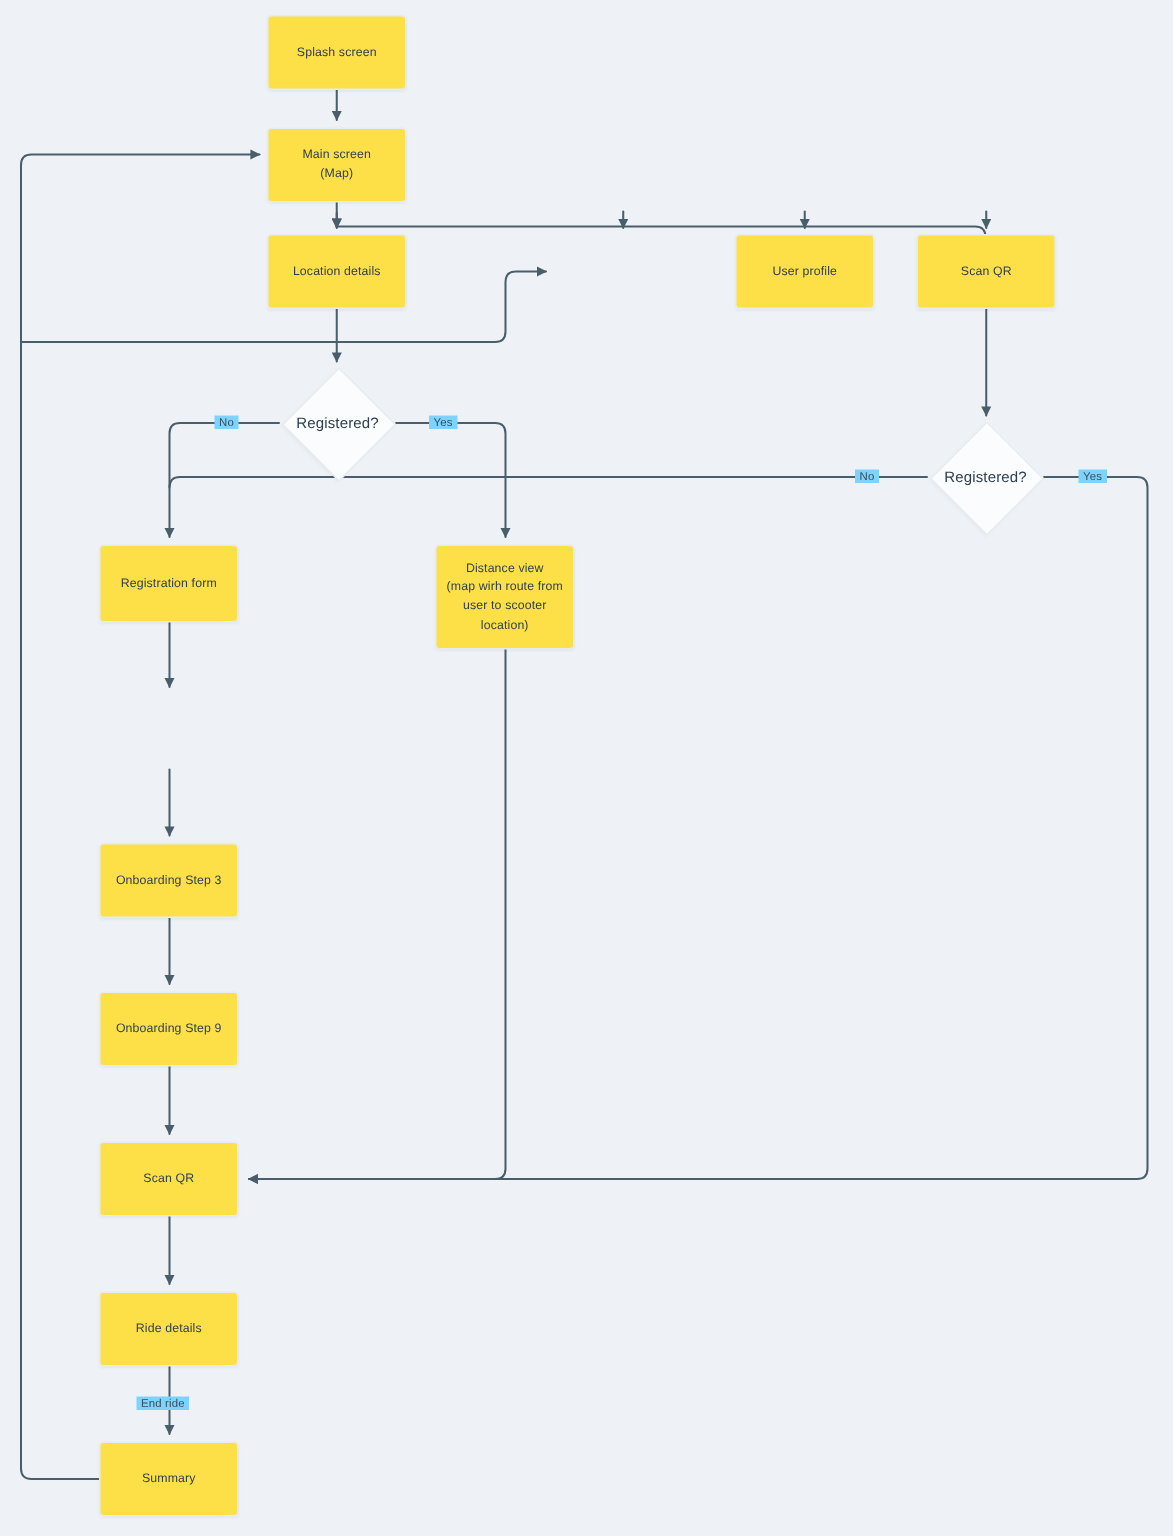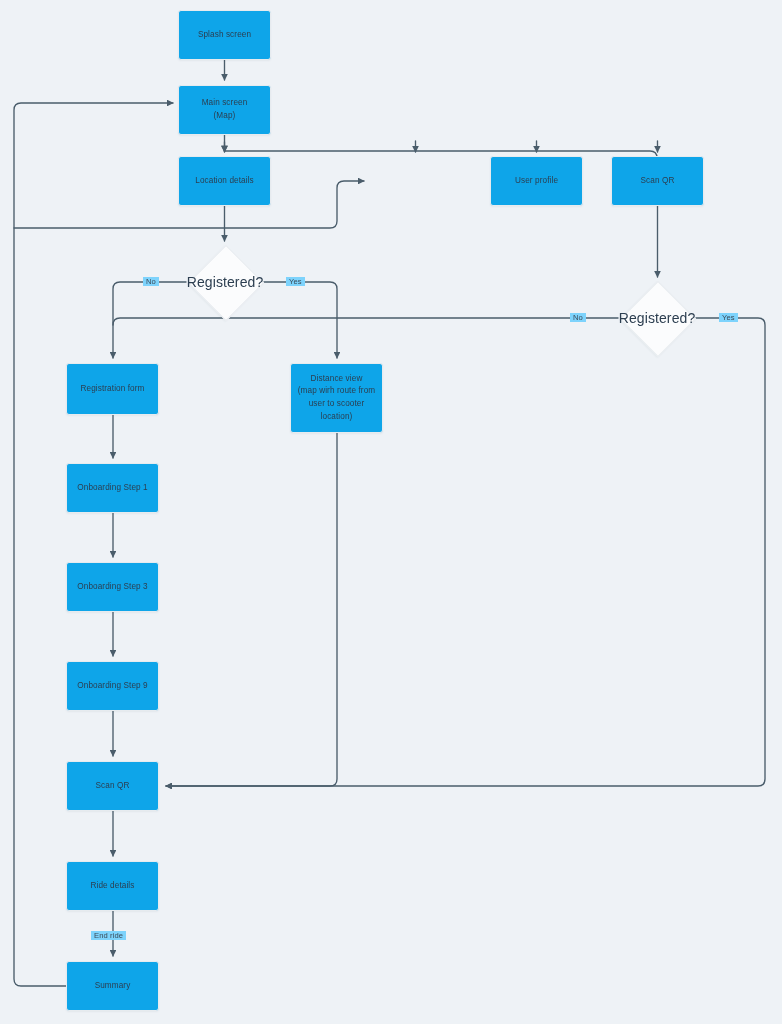--- a/index.html
+++ b/index.html
@@ -22,21 +22,21 @@
     position: absolute;
     left: 0;
     top: 0;
     width: 782px;
     height: 1024px;
     pointer-events: none;
   }
   .node {
     position: absolute;
     box-sizing: border-box;
-    background: #0ea5e9;
+    background: #fde047;
     border: 1px solid #e6ebef;
     border-radius: 3px;
     box-shadow: 0 1px 2px rgba(40,60,80,0.055);
     display: flex;
     align-items: center;
     justify-content: center;
     text-align: center;
     color: #2c3e50;
     font-size: 8.2px;
     line-height: 1.55;
@@ -60,21 +60,21 @@
     margin-left: -26px;
     margin-top: -26px;
     background: #fbfcfd;
     border: 1px solid #e6ebef;
     transform: rotate(45deg);
     box-shadow: 0 1px 2px rgba(40,60,80,0.05);
   }
   .decision .dia-label {
     position: relative;
     z-index: 2;
-    font-size: 14px;
+    font-size: 10px;
     color: #2c3e50;
     white-space: nowrap;
     letter-spacing: 0.1px;
   }
   .edge-text {
     position: absolute;
     font-size: 7.6px;
     color: #3a4a58;
     background: #7dd3fc;
     padding: 0 3px;
@@ -179,23 +179,20 @@
     <span class="node-label">Registration form</span>
   </div>
 
   <div class="node" style="left:290px;top:363px;width:93px;height:70px;">
     <span class="node-label">Distance view
 (map wirh route from
 user to scooter
 location)</span>
   </div>
 
-  <div class="node" style="left:66px;top:463px;width:93px;height:50px;">
-    <span class="node-label">Onboarding Step 1</span>
-  </div>
 
   <div class="node" style="left:66px;top:562px;width:93px;height:50px;">
     <span class="node-label">Onboarding Step 3</span>
   </div>
 
   <div class="node" style="left:66px;top:661px;width:93px;height:50px;">
     <span class="node-label">Onboarding Step 9</span>
   </div>
 
   <div class="node" style="left:66px;top:761px;width:93px;height:50px;">

